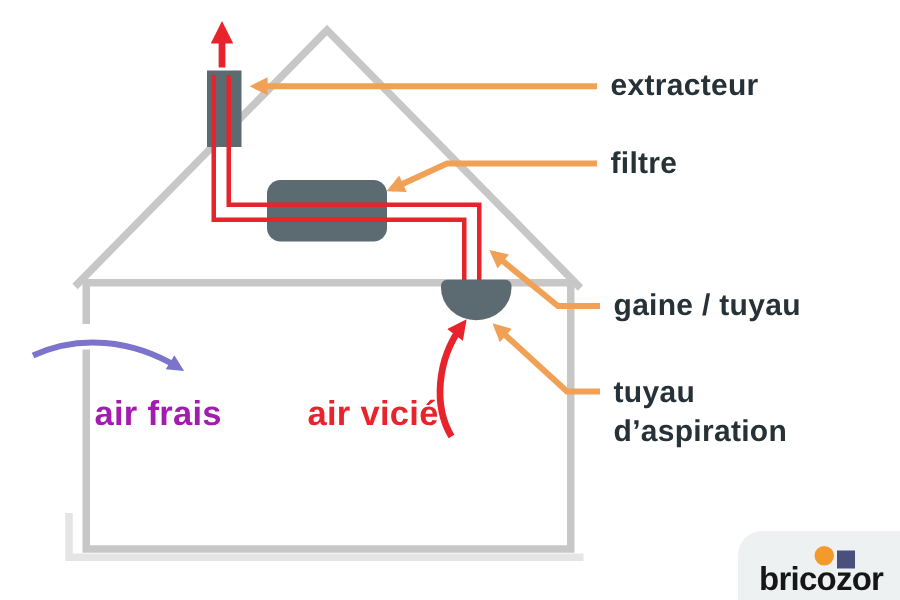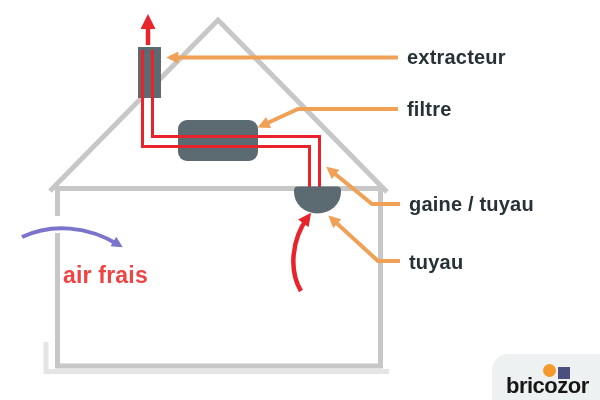--- a/index.html
+++ b/index.html
@@ -35,21 +35,21 @@
   .label.two-line {
     line-height: 26px;
   }
   .flow-label {
     position: absolute;
     font-weight: bold;
     font-size: 23px;
     white-space: nowrap;
     letter-spacing: 0.2px;
   }
-  .flow-label.fresh { color: #ef4444; }
+  .flow-label.fresh { color: #a21caf; }
   .flow-label.stale { color: #E8232B; }
   .logo-panel {
     position: absolute;
     left: 492px;
     top: 354px;
     width: 112px;
     height: 46px;
     background: #EEF1F1;
     border-radius: 16px 0 0 0;
     padding-left: 12px;
@@ -135,24 +135,26 @@
   </svg>
 
   <div class="label" style="left:407px; top:45px;">extracteur</div>
 
   <div class="label" style="left:407px; top:97px;">filtre</div>
 
   <div class="label" style="left:409px; top:192px;">gaine / tuyau</div>
 
   <div class="label two-line" style="left:409px; top:249px;">
     <div>tuyau</div>
+    <div>d’aspiration</div>
   </div>
 
   <div class="flow-label fresh" style="left:63px; top:262px;">air frais</div>
 
+  <div class="flow-label stale" style="left:205px; top:262px;">air vicié</div>
 
   <div class="logo-panel">
     <div class="logo-text">bricozor</div>
     <div class="logo-dot"></div>
     <div class="logo-square"></div>
   </div>
 
 </div>
 
 </body></html>

